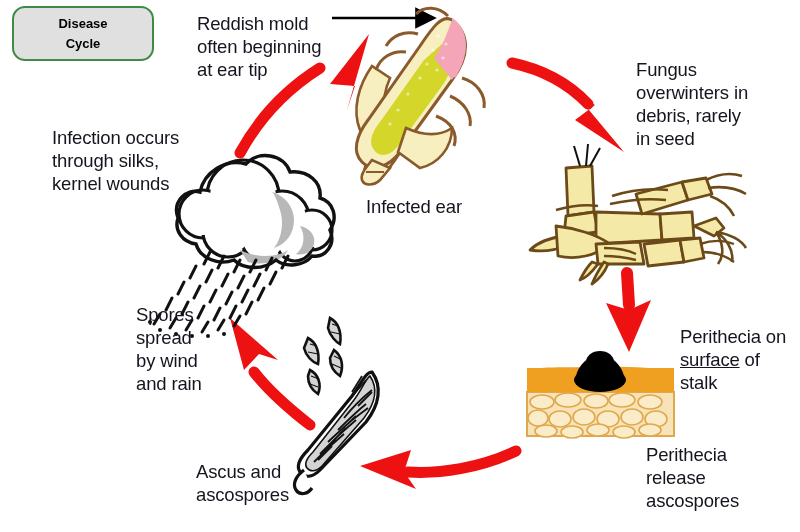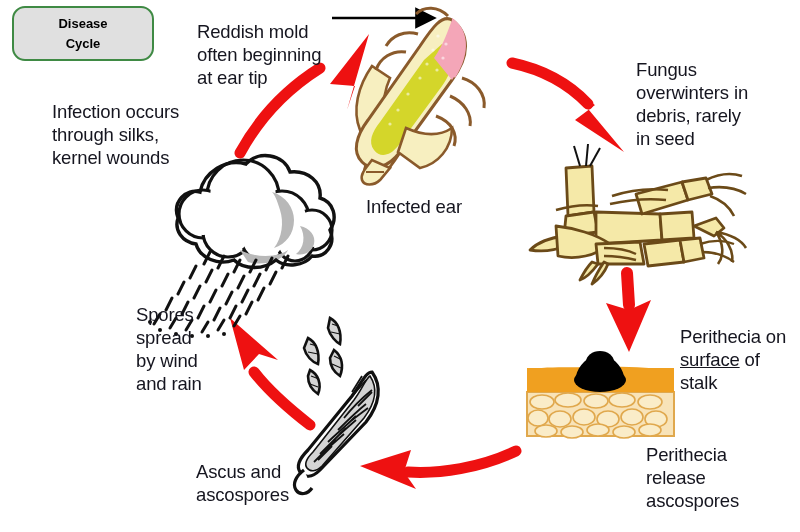--- a/index.html
+++ b/index.html
@@ -328,21 +328,21 @@
           <circle cx="150" cy="322" r="2"></circle>
       </g>
     </g>
   </svg>
 
   <div class="title-box">
     <div class="title-text">Disease
 Cycle</div>
   </div>
 
-  <div class="label" style="left:197px; top:20px;">Reddish mold
+  <div class="label" style="left:197px; top:12px;">Reddish mold
 often beginning
 at ear tip</div>
 
   <div class="label center-txt" style="left:366px; top:155px;margin-top:40px;">Infected ear</div>
 
   <div class="label" style="left:680px; top:325px; width:120px;"><span>Perithecia on
 </span><span class="u">surface</span><span> of
 stalk</span></div>
 
   <div class="label" style="left:636px; top:58px;">Fungus
@@ -355,17 +355,17 @@
 ascospores</div>
 
   <div class="label" style="left:196px; top:460px;">Ascus and
 ascospores</div>
 
   <div class="label" style="left:88px; top:303px;margin-left:48px;">Spores
 spread
 by wind
 and rain</div>
 
-  <div class="label" style="left:52px; top:100px;">Infection occurs
+  <div class="label" style="left:52px; top:126px;">Infection occurs
 through silks,
 kernel wounds</div>
 
 </div>
 
 </body></html>

